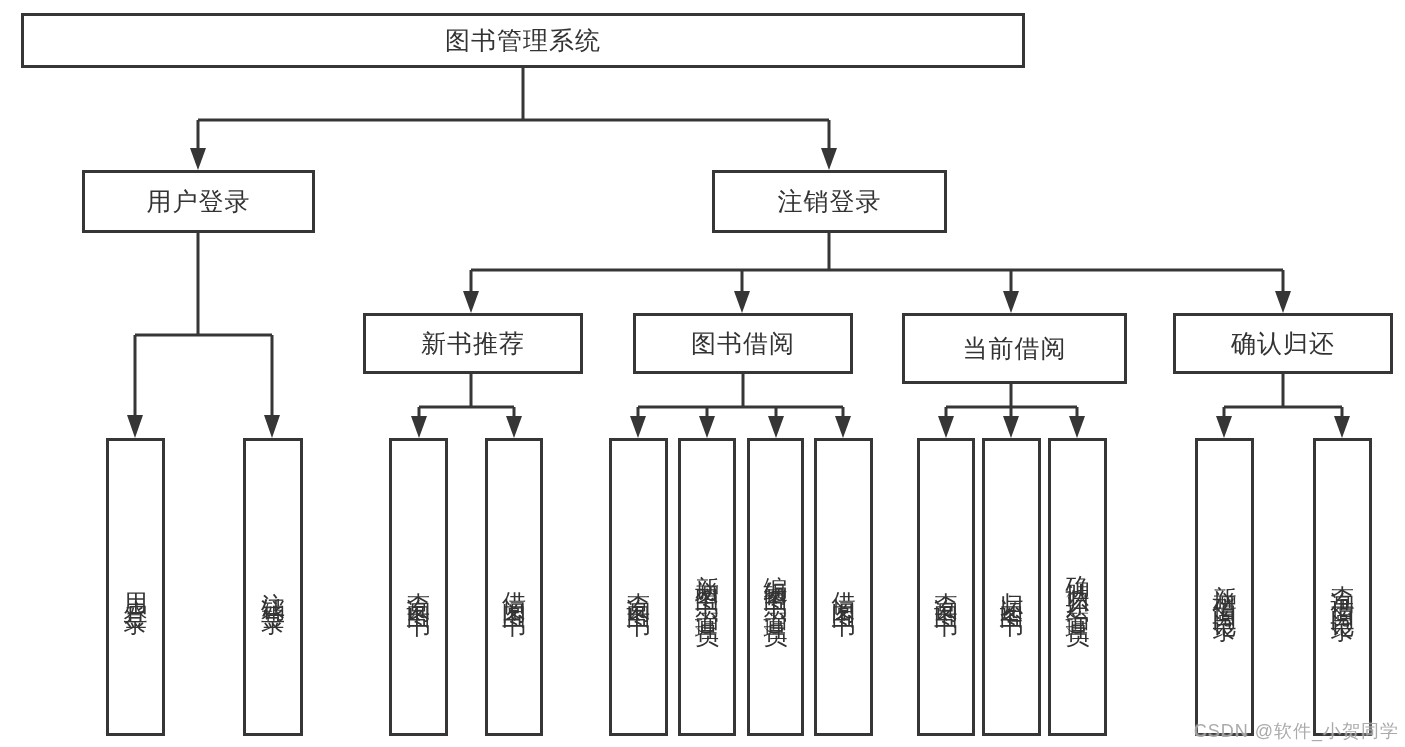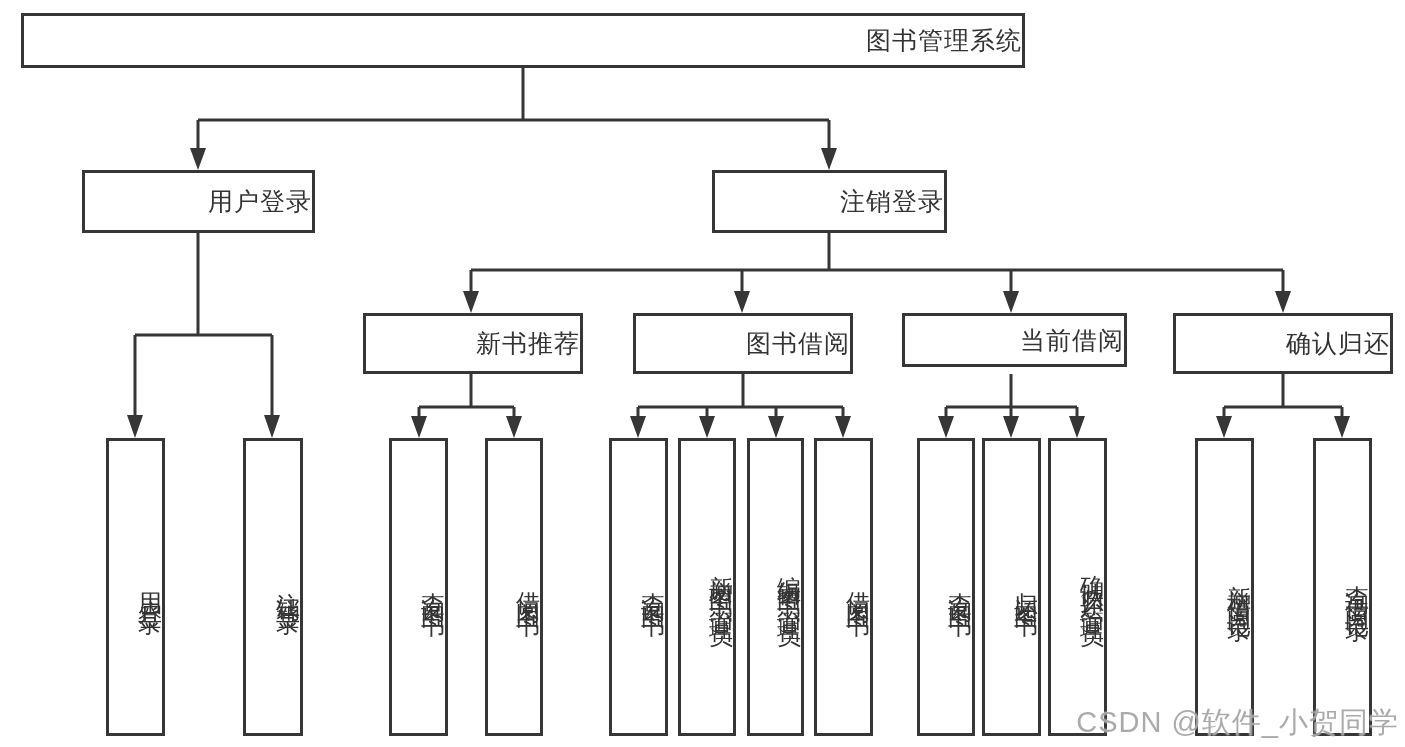--- a/index.html
+++ b/index.html
@@ -3,31 +3,31 @@
 <meta charset="utf-8">
 <style>
   html,body{margin:0;padding:0;background:#ffffff;}
   .canvas{
     position:relative;width:1405px;height:747px;background:#ffffff;
     font-family:"Liberation Sans","DejaVu Sans",sans-serif;color:#333333;overflow:hidden;
   }
   .connectors{position:absolute;left:0;top:0;width:1405px;height:747px;}
   .box{
     position:absolute;box-sizing:border-box;border:3px solid #363636;background:#ffffff;
-    display:flex;align-items:center;justify-content:flex-end;
+    display:flex;align-items:center;justify-content:center;
     font-size:25px;color:#333333;letter-spacing:1px;z-index:2;
   }
   .vbox{z-index:2;}
   .vbox .vtext{
     writing-mode:vertical-rl;text-orientation:mixed;
     font-size:24px;letter-spacing:7px;line-height:1;color:#333333;
   }
   .watermark{
     position:absolute;right:6px;bottom:4px;z-index:5;
-    font-size:29px;color:rgba(155,155,155,0.85);letter-spacing:1px;
+    font-size:18px;color:rgba(155,155,155,0.85);letter-spacing:1px;
     text-shadow:0 0 2px #ffffff;white-space:nowrap;
   }
 </style>
 </head>
 <body>
 
 <div class="canvas">
 
   <svg class="connectors" viewBox="0 0 1405 747" xmlns="http://www.w3.org/2000/svg">
     <g stroke="#363636" stroke-width="3" fill="none">
@@ -82,21 +82,21 @@
   <div class="box" style="left:712px;top:170px;width:235px;height:63px">
     <span>注销登录</span>
   </div>
 
   <div class="box" style="left:633px;top:313px;width:220px;height:61px">
     <span>图书借阅</span>
   </div>
   <div class="box" style="left:363px;top:313px;width:220px;height:61px">
     <span>新书推荐</span>
   </div>
-  <div class="box" style="left:902px;top:313px;width:225px;height:54px">
+  <div class="box" style="left:902px;top:313px;width:225px;height:71px">
     <span>当前借阅</span>
   </div>
   <div class="box" style="left:1173px;top:313px;width:220px;height:61px">
     <span>确认归还</span>
   </div>
 
   <div class="box vbox" style="left:106px;top:438px;width:59px;height:298px">
     <span class="vtext">用户登录</span>
   </div>
   <div class="box vbox" style="left:243px;top:438px;width:60px;height:298px">

